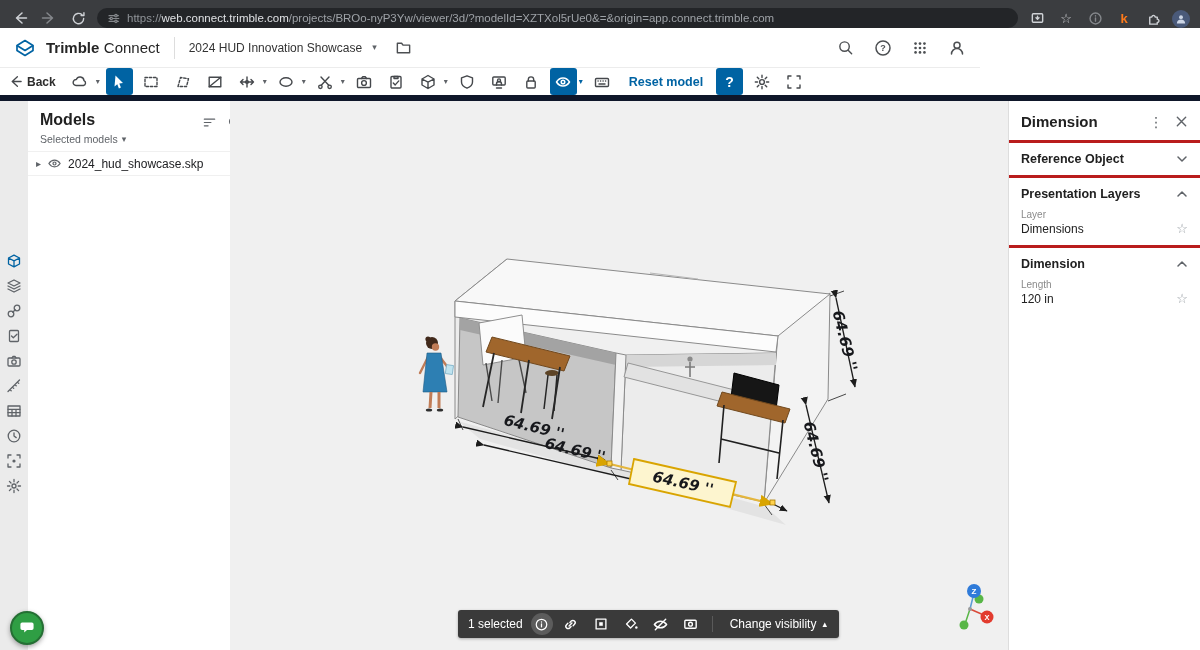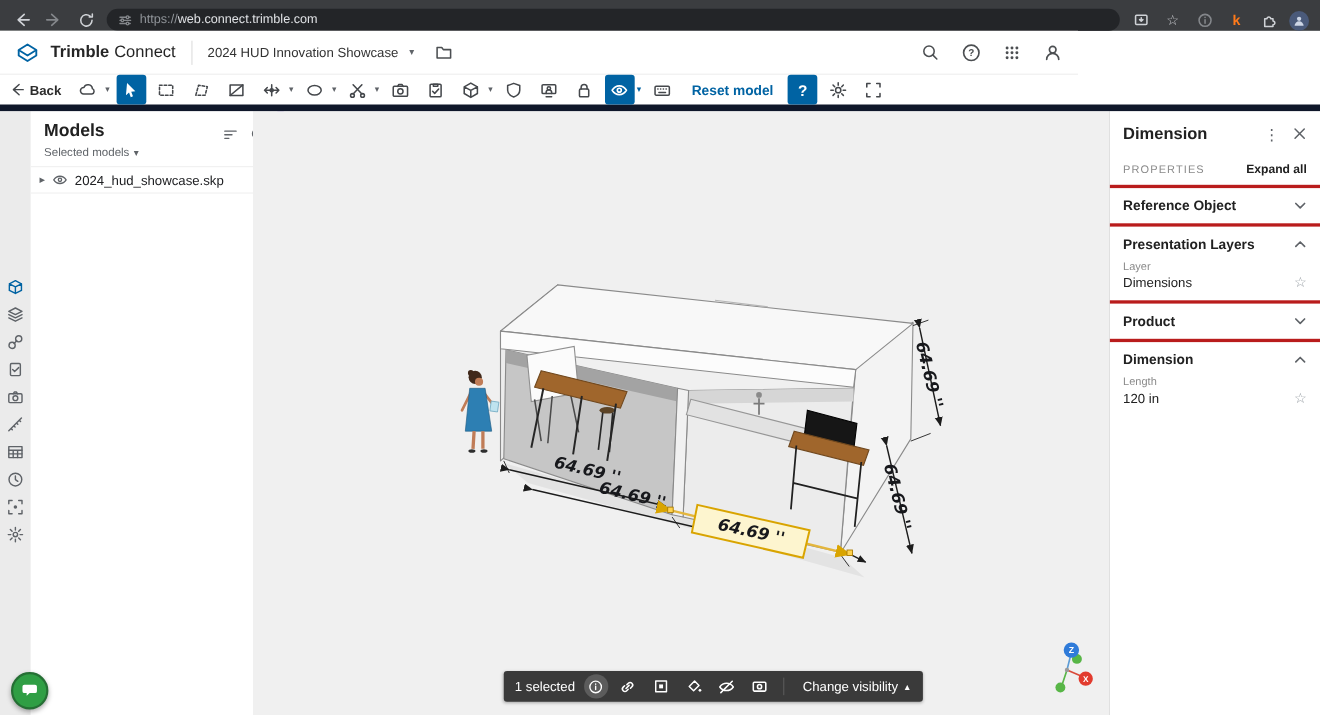--- a/index.html
+++ b/index.html
@@ -114,20 +114,21 @@
   <div id="url-pill">
     <svg width="13" height="13" viewBox="0 0 16 16">
       <path class="std" d="M2.5 4.5h7M12.5 4.5h1.5M2.5 8h1.5M7 8h7.5M2.5 11.5h7M12.5 11.5h1.5"></path>
       <circle class="std" cx="11" cy="4.5" r="1.5"></circle>
         <circle class="std" cx="5.2" cy="8" r="1.5"></circle>
         <circle class="std" cx="11" cy="11.5" r="1.5"></circle>
     </svg>
     <span style="display:flex;min-width:0">
       <span class="u u-scheme">https://</span>
         <span class="u u-domain">web.connect.trimble.com</span>
+        <span class="u u-path">/projects/BROo-nyP3Yw/viewer/3d/?modelId=XZTXol5rUe0&amp;=&amp;origin=app.connect.trimble.com</span>
     </span>
   </div>
   <span class="bicon">
     <svg width="15" height="15" viewBox="0 0 16 16">
         <rect class="stl" x="2.5" y="3" width="11" height="9" rx="1"></rect>
         <path class="stl" d="M8 5.5v3M6.4 7.3 8 8.8l1.6-1.5"></path>
       </svg>
     </span>
   <span class="bicon glyph">☆</span>
   <span class="bicon">
@@ -526,24 +527,20 @@
 <div id="props-panel">
   <div class="title-row">
     <span id="props-title">Dimension</span>
     <span class="right">
       <span class="kebab" style="color:#5f6368;font-size:14px">⋮</span>
       <svg width="13" height="13" viewBox="0 0 14 14">
         <path class="chv" d="M2.5 2.5 11.5 11.5M11.5 2.5 2.5 11.5" stroke-width="1.7"></path>
         </svg>
     </span>
   </div>
-  <div class="props-row">
-    <span>PROPERTIES</span>
-    <span class="expand">Expand all</span>
-  </div>
   <div class="section">
     <div class="sec-head">
       <span class="sec-title">Reference Object</span>
       <svg class="chev" width="12" height="12" viewBox="0 0 12 12">
           <path class="chv" d="M2 4l4 4 4-4"></path>
         </svg>
     </div>
   </div>
   <div class="section">
     <div class="sec-head">
@@ -555,28 +552,20 @@
     <div class="field">
       <span class="txt">
         <span class="f-label">Layer</span>
         <span class="f-value">Dimensions</span>
       </span>
       <span class="star">☆</span>
     </div>
   </div>
   <div class="section">
     <div class="sec-head">
-      <span class="sec-title">Product</span>
-      <svg class="chev" width="12" height="12" viewBox="0 0 12 12">
-          <path class="chv" d="M2 4l4 4 4-4"></path>
-        </svg>
-    </div>
-  </div>
-  <div class="section">
-    <div class="sec-head">
       <span class="sec-title">Dimension</span>
       <svg class="chev" width="12" height="12" viewBox="0 0 12 12">
           <path class="chv" d="M2 8l4-4 4 4"></path>
         </svg>
     </div>
     <div class="field">
       <span class="txt">
         <span class="f-label">Length</span>
         <span class="f-value">120 in</span>
       </span>

